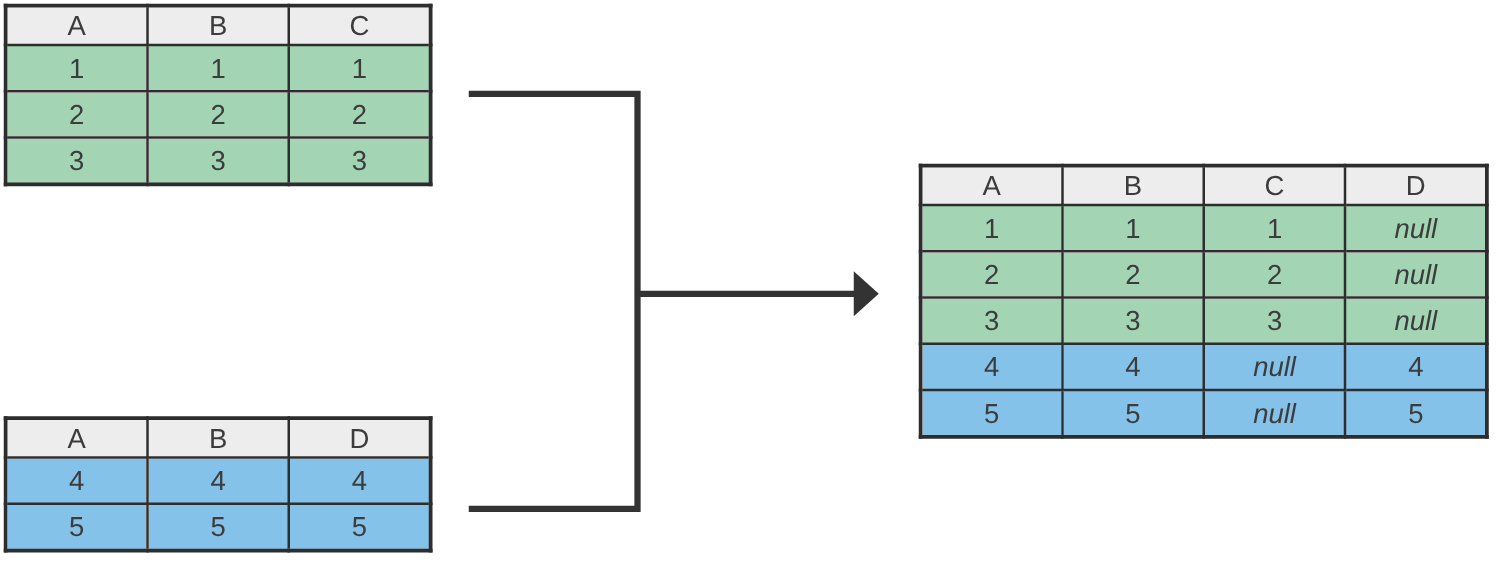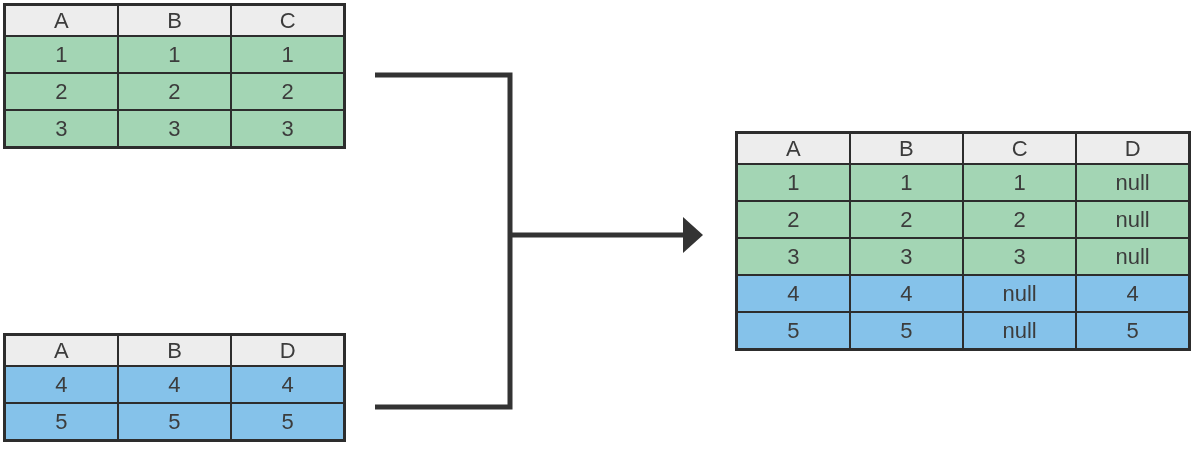--- a/index.html
+++ b/index.html
@@ -36,21 +36,21 @@
     overflow: hidden;
   }
   table.dtable th {
     background: var(--header-bg);
     font-weight: 400;
     height: 29px;
   }
   table.dtable td { height: 35px; }
   tr.row-green td { background: var(--green-row); }
   tr.row-blue td  { background: var(--blue-row); }
-  td.null-value { }
+  td.null-value { font-style: italic; }
   #table-top-left    { left: 3px;   top: 3px;   width: 343px; }
   #table-bottom-left { left: 3px;   top: 333px; width: 343px; }
   #table-result      { left: 735px; top: 131px; width: 456px; }
   svg.connector {
     position: absolute;
     left: 0; top: 0;
     pointer-events: none;
   }
 </style>
 </head>

